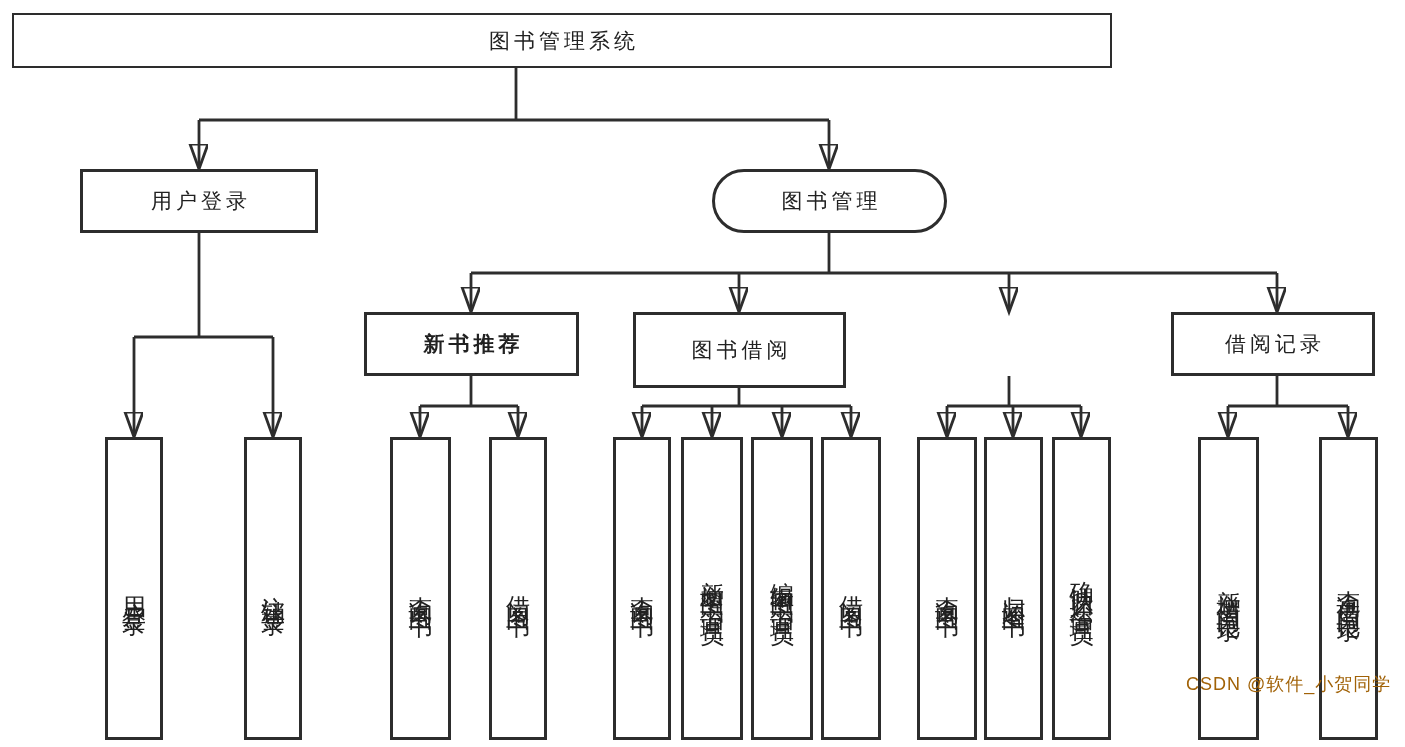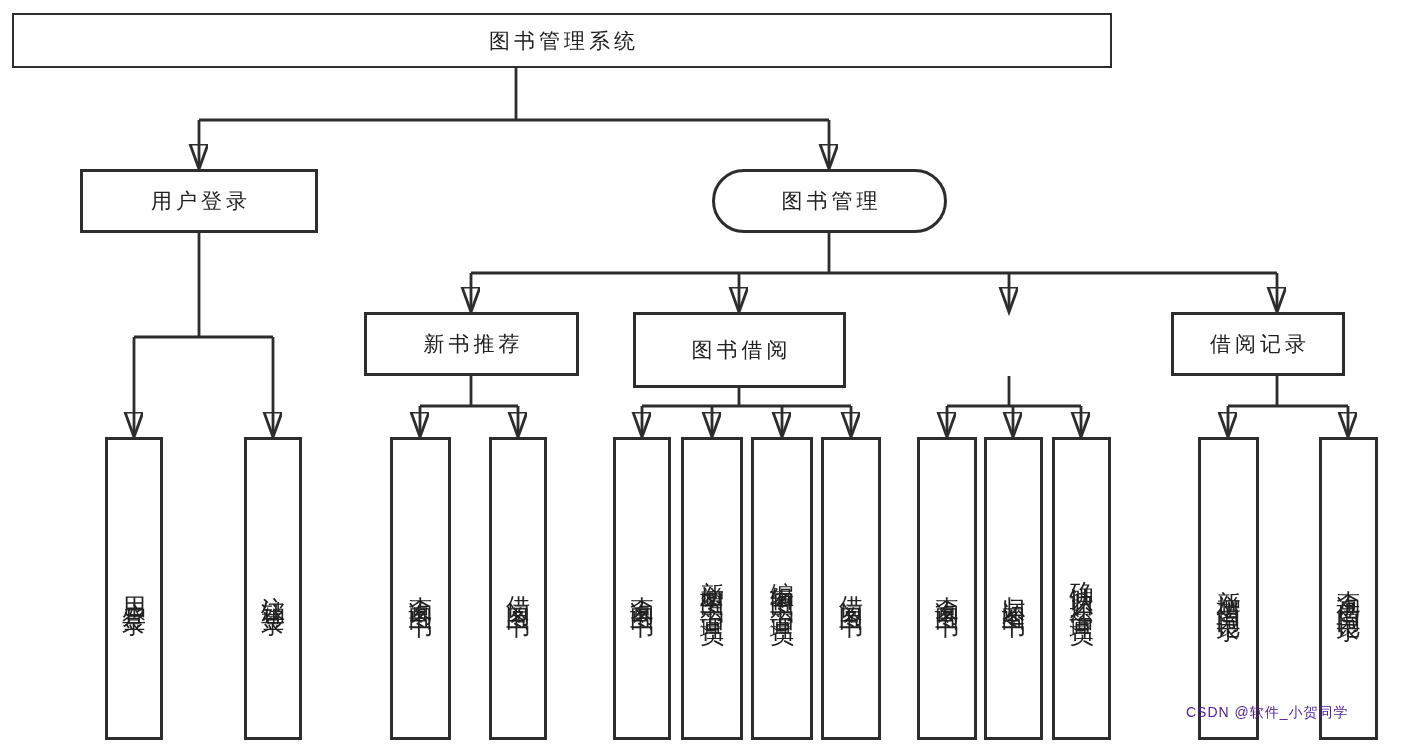--- a/index.html
+++ b/index.html
@@ -51,23 +51,23 @@
     color: #212121;
     font-size: 24px;
     writing-mode: vertical-rl;
     text-orientation: mixed;
     letter-spacing: 6px;
     line-height: 1;
   }
   .watermark {
     position: absolute;
     left: 1186px;
-    top: 704px;
-    font-size: 14px;
-    color: #4c1d95;
+    top: 672px;
+    font-size: 18px;
+    color: #a16207;
     letter-spacing: 1px;
     white-space: nowrap;
     z-index: 5;
   }
 </style>
 </head>
 <body>
 
 <div class="canvas">
 
@@ -124,23 +124,23 @@
       <line x1="1228" y1="406" x2="1228" y2="436" marker-end="url(#ah)"></line>
       <line x1="1348" y1="406" x2="1348" y2="436" marker-end="url(#ah)"></line>
     </g>
   </svg>
 
   <div class="node root" style="left:12px; top:13px; width:1100px; height:55px;">图书管理系统</div>
 
   <div class="node" style="left:80px; top:169px; width:238px; height:64px;">用户登录</div>
   <div class="node" style="left:712px; top:169px; width:235px; height:64px;border-radius:32px;">图书管理</div>
 
-  <div class="node" style="left:364px; top:312px; width:215px; height:64px;">新书推荐</div>
+  <div class="node" style="left:364px; top:312px; width:215px; height:64px;font-weight:bold;">新书推荐</div>
   <div class="node" style="left:633px; top:312px; width:213px; height:76px;">图书借阅</div>
-  <div class="node" style="left:1171px; top:312px; width:174px; height:64px;">借阅记录</div>
+  <div class="node" style="left:1171px; top:312px; width:204px; height:64px;">借阅记录</div>
 
   <div class="leaf" style="left:105px; top:437px; width:58px; height:303px;">用户登录</div>
   <div class="leaf" style="left:244px; top:437px; width:58px; height:303px;">注销登录</div>
 
   <div class="leaf" style="left:390px; top:437px; width:61px; height:303px;">查询图书</div>
   <div class="leaf" style="left:489px; top:437px; width:58px; height:303px;">借阅图书</div>
 
   <div class="leaf" style="left:613px; top:437px; width:58px; height:303px;">查询图书</div>
   <div class="leaf" style="left:681px; top:437px; width:62px; height:303px;">新增图书（管理员）</div>
   <div class="leaf" style="left:751px; top:437px; width:62px; height:303px;">编辑图书（管理员）</div>

